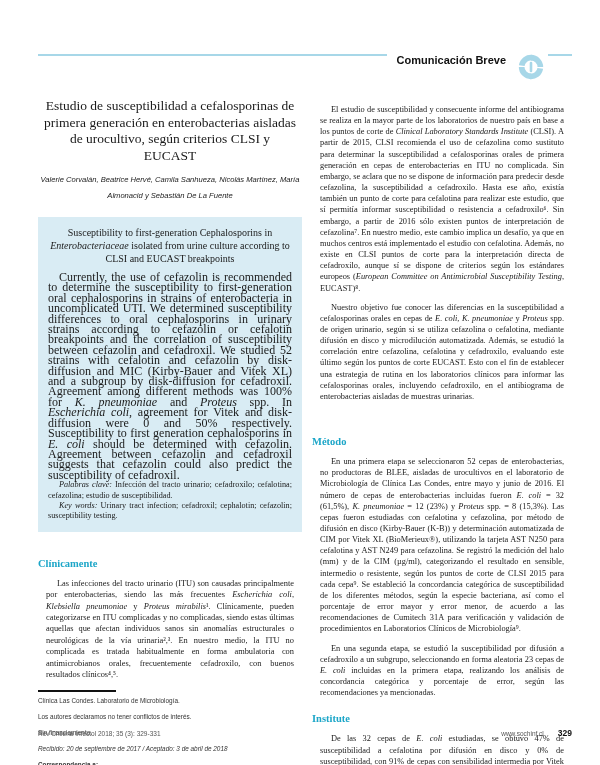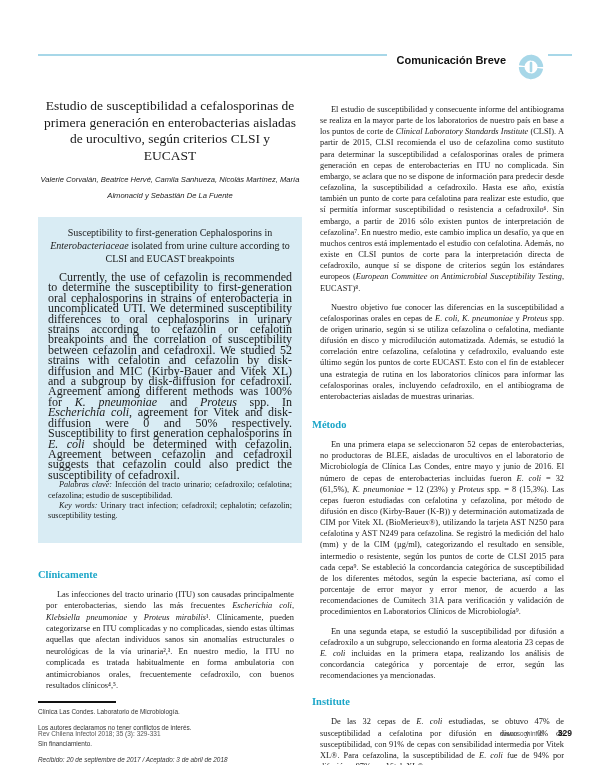--- a/index.html
+++ b/index.html
@@ -33,21 +33,21 @@
     text-align:center;font-size:13.5px;line-height:16.5px;
     font-weight:normal;margin:0 6px;
   }
   .authors{
     text-align:center;font-family:"Liberation Sans",sans-serif;
     font-style:italic;font-size:7.6px;line-height:16px;
     margin-top:8px;color:#222;
   }
   .abstract-box{
     margin-top:13px;background:#d9ecf4;
-    padding:9px 10px 21px 10px;
+    padding:9px 10px 10px 10px;
   }
   .title-en{
     text-align:center;font-size:10px;line-height:13px;margin:0 2px 7px 2px;
   }
   .abs-par{font-size:12px;line-height:10.4px;text-align:justify;text-indent:11px;margin:0;}
   .abs-kw{font-size:8.2px;line-height:10.4px;text-align:justify;text-indent:11px;margin:0;}
   .sec-head{
     font-size:10.5px;font-weight:bold;color:#1ca6c8;
     margin:0 0 9px 0;font-family:"Liberation Serif",serif;
   }
@@ -55,21 +55,21 @@
   .body-par{font-size:8.4px;line-height:11.4px;text-align:justify;text-indent:11px;margin:8px;}
   
   .footnotes{margin-top:10px;font-family:"Liberation Sans",sans-serif;font-size:6.4px;color:#333;line-height:8px;}
   .fn-rule{width:78px;height:2px;background:#111;margin-bottom:5px;}
   .fn-item{margin:0 0 8px 0;}
   .fn-italic{font-style:italic;}
   .fn-bold{font-weight:bold;margin-bottom:1px;}
   .fn-tight{margin:0 0 1px 0;}
   
   .col-right .body-par{font-size:8.35px;line-height:11.15px;}
-  .metodo-head{margin-top:17px;}
+  .metodo-head{margin-top:34px;}
   .resultados-head{margin-top:15px;}
   
   .pfooter{
     position:absolute;left:38px;right:28px;top:728px;
     display:flex;align-items:baseline;
     font-family:"Liberation Sans",sans-serif;font-size:6.5px;color:#555;
   }
   .pfooter .mid{flex:1;}
   .pfooter .pnum{font-weight:bold;color:#111;font-size:8.5px;margin-left:14px;}
 </style>

